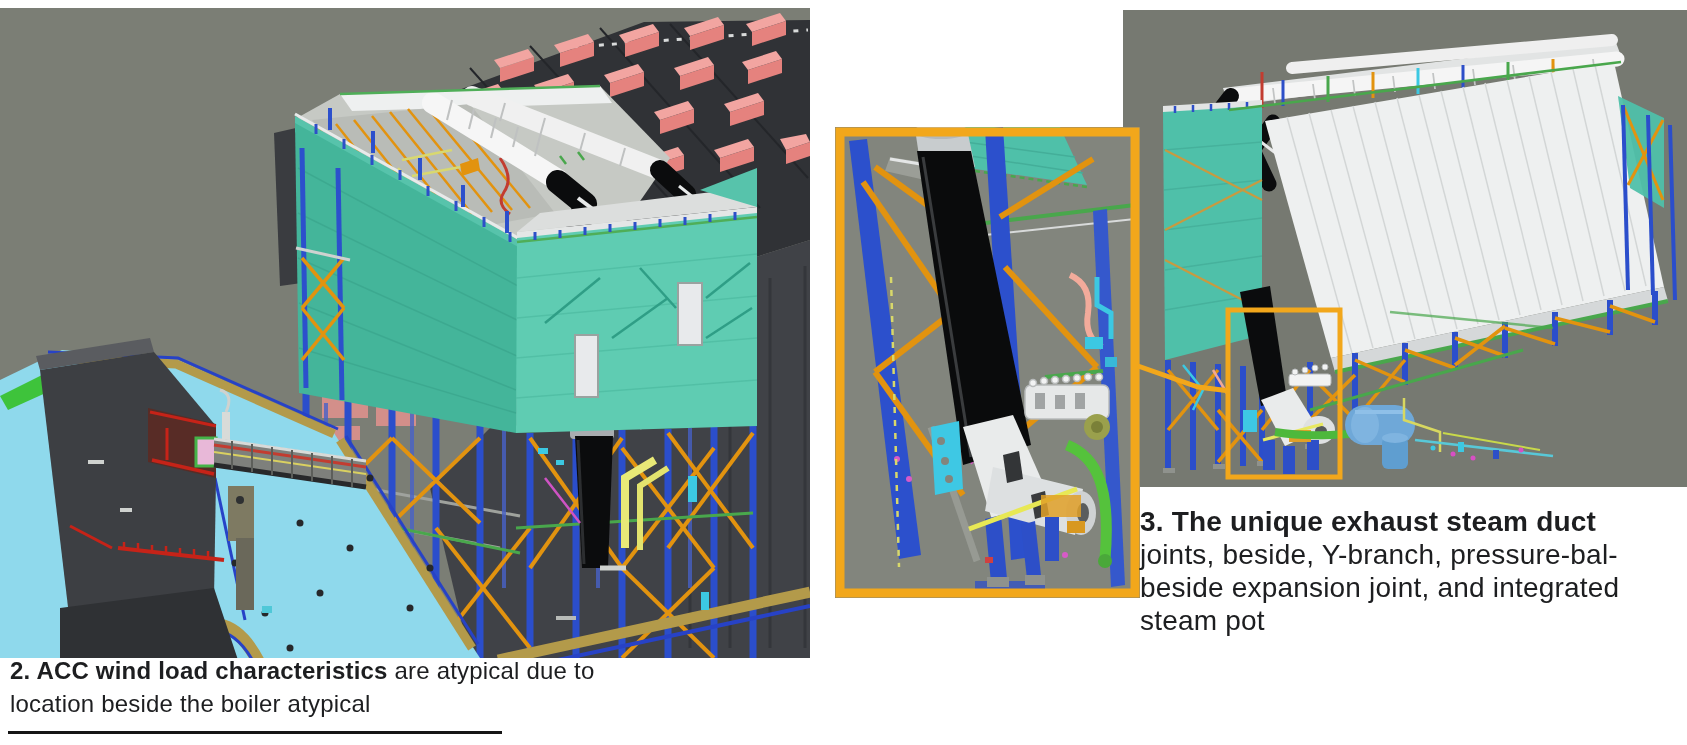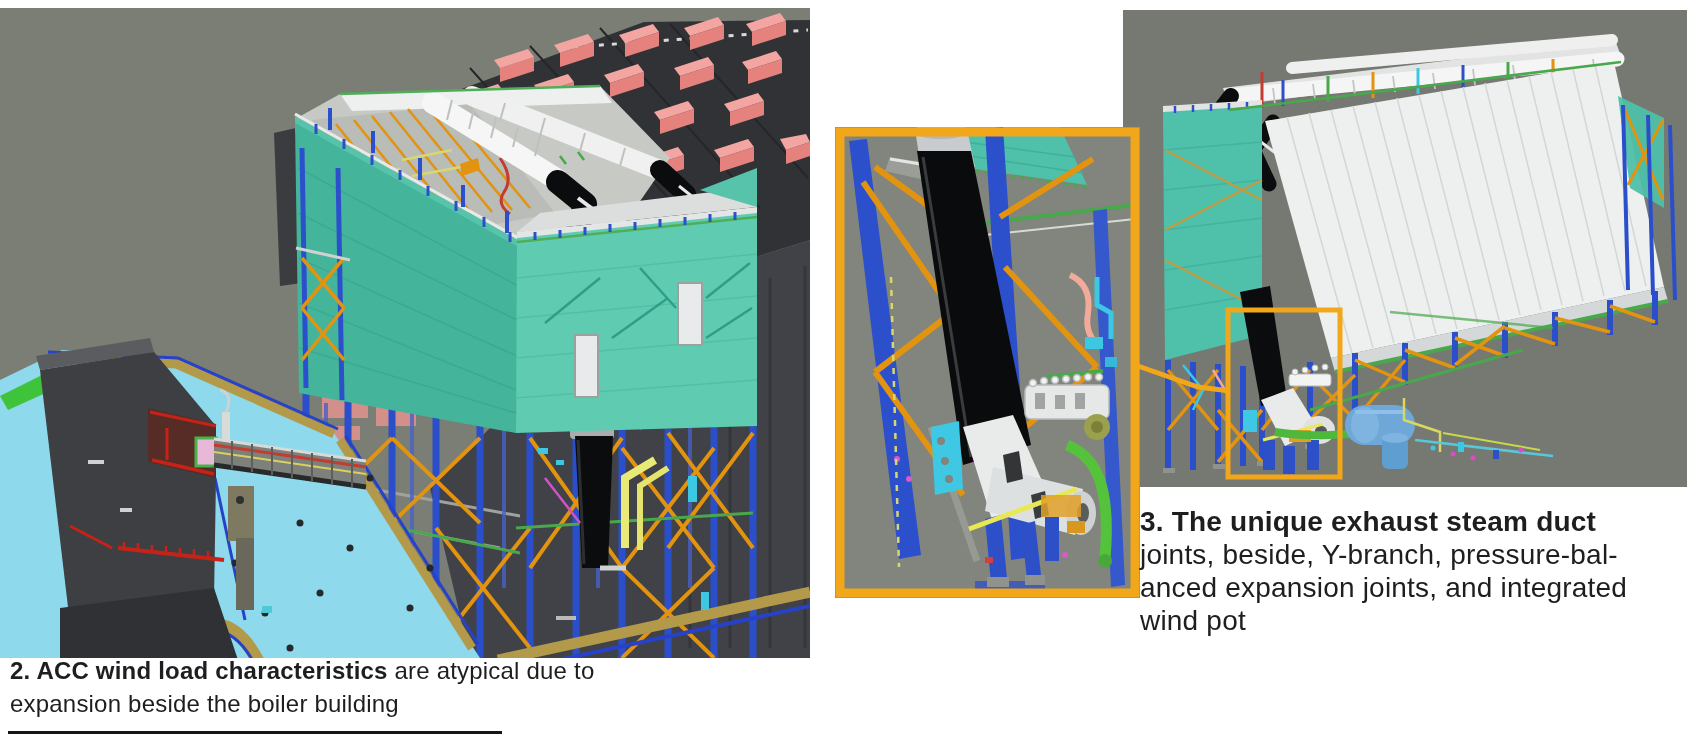--- a/index.html
+++ b/index.html
@@ -659,24 +659,24 @@
 
     <rect x="5" y="5" width="295" height="461" fill="none" stroke="#f2a71b" stroke-width="9"></rect>
   </svg>
 
   <svg class="cad" style="left:1136px;top:358px" width="100" height="42" viewBox="0 0 100 42">
     <polyline points="2,8 62,29 94,33" fill="none" stroke="#f2a71b" stroke-width="5"></polyline>
   </svg>
 
   <div class="caption cap2">
     <div class="ln"><span class="bold">2. ACC wind load characteristics</span><span> are atypical due to</span></div>
-    <div class="ln">expansion beside the boiler building</div>
+    <div class="ln">location beside the boiler atypical</div>
   </div>
   <div class="rule rule2"></div>
 
   <div class="caption cap3">
     <div class="ln bold">3. The unique exhaust steam duct</div>
     <div class="ln">joints, beside, Y-branch, pressure-bal-</div>
-    <div class="ln">anced expansion joints, and integrated</div>
-    <div class="ln">wind pot</div>
+    <div class="ln">beside expansion joint, and integrated</div>
+    <div class="ln">steam pot</div>
   </div>
 
 </div>
 
 </body></html>

